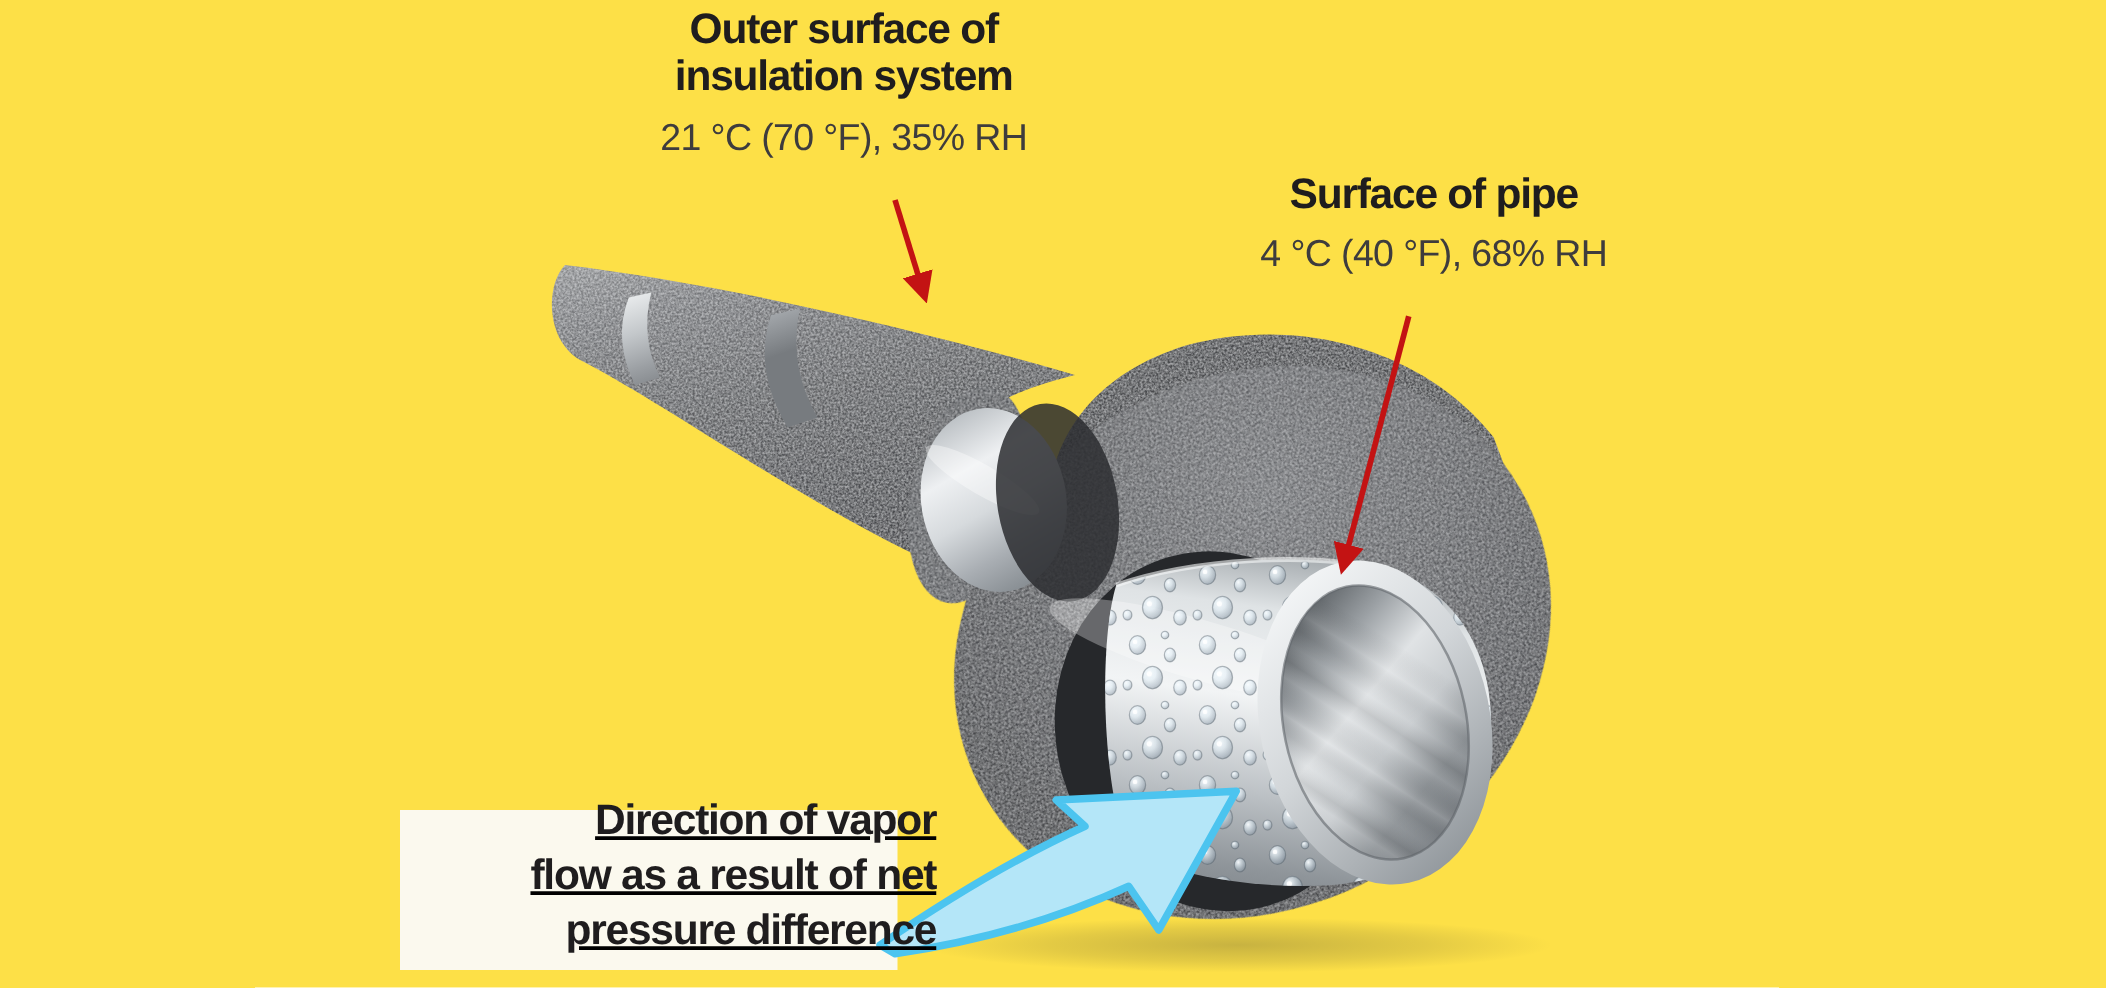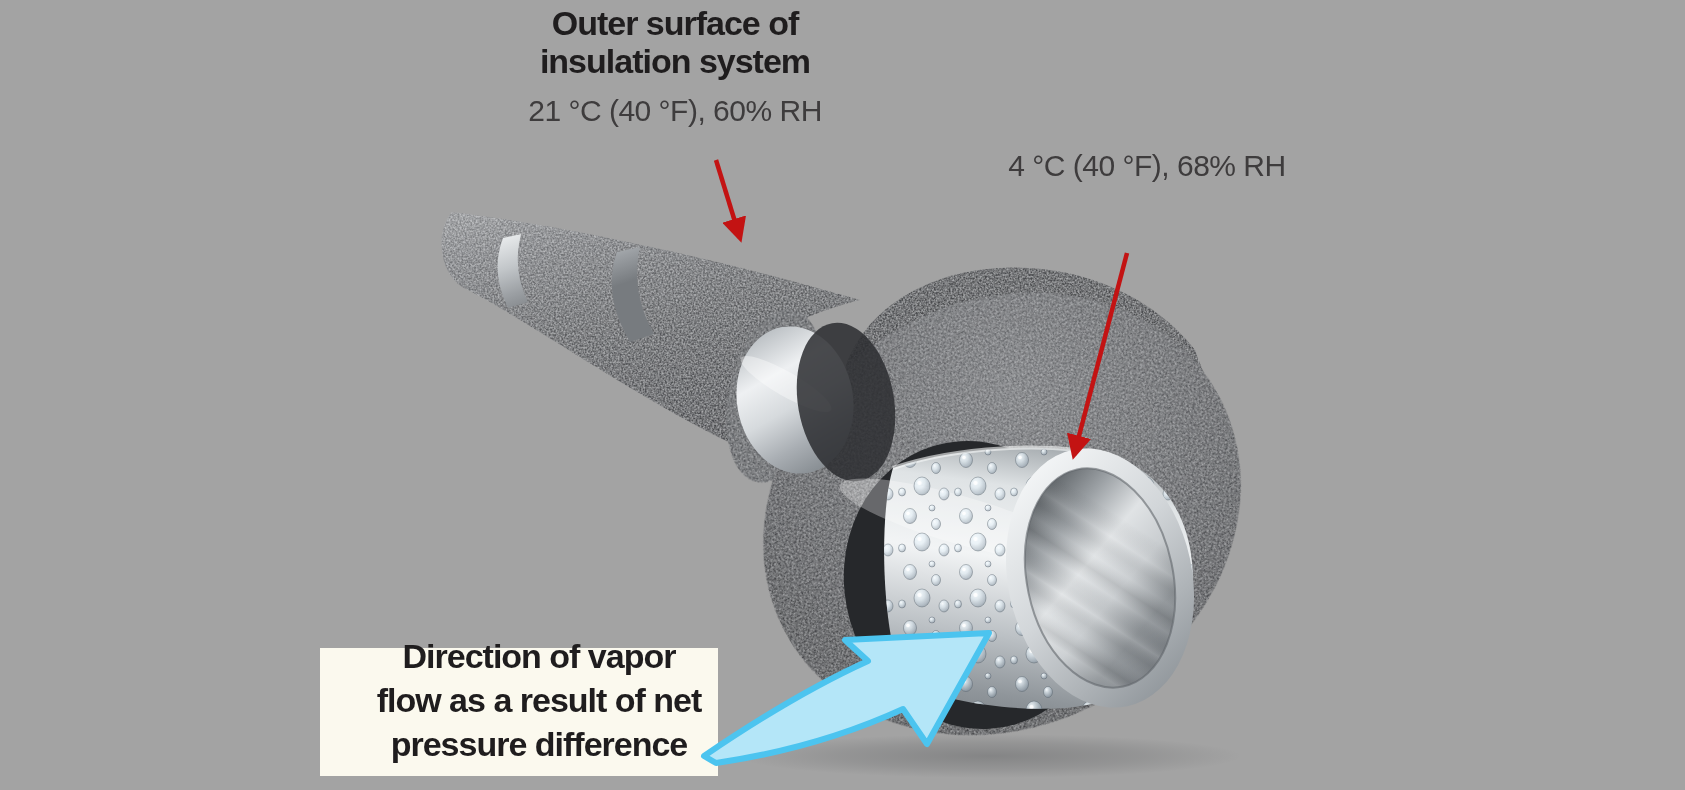--- a/index.html
+++ b/index.html
@@ -1,25 +1,25 @@
 <!DOCTYPE html>
 <html><head>
 <meta charset="utf-8">
 <style>
   html,body{margin:0;padding:0;background:#ffffff;}
-  .stage{position:relative;width:1685px;height:790px;background:#a3a3a3;overflow:hidden;
+  .stage{position:relative;width:1685px;height:790px;background:#fde047;overflow:hidden;
          font-family:"Liberation Sans",sans-serif;}
   .art{position:absolute;left:0;top:0;}
   .lbl{position:absolute;}
   .lbl .title{font-weight:bold;font-size:34px;line-height:1.13;letter-spacing:-1px;
               color:#1f1d1e;white-space:pre-line;}
   .lbl .val{font-size:30px;letter-spacing:-0.5px;color:#3e3c3d;margin-top:13px;white-space:pre-line;}
   #label-outer{left:455px;top:4px;width:440px;text-align:center;}
   #label-pipe{left:950px;top:136px;width:394px;text-align:center;}
-  #label-vapor{left:329px;top:634px;width:420px;text-align:center;}
+  #label-vapor{left:329px;top:634px;width:420px;text-align:right;text-decoration:underline;}
   #label-vapor .title{line-height:44px;}
   .note-bg{position:absolute;left:320px;top:648px;width:398px;height:128px;background:#fbf9ee;}
 </style>
 </head>
 <body>
 
 <div class="stage">
 
   <div class="note-bg"></div>
 
@@ -187,24 +187,25 @@
 
     <line x1="716" y1="160" x2="740" y2="238" stroke-width="4.5" marker-end="url(#redTip)" stroke="#c31313"></line>
     <line x1="1127" y1="253" x2="1074" y2="455" stroke-width="4.5" marker-end="url(#redTip)" stroke="#c31313"></line>
 
     <path d="M 704 756 Q 795 694 868 661 L 845 640 L 989 633 L 927 744 L 903 709 Q 818 748 716 763 Z" stroke-width="6" stroke-linejoin="round" fill="#b4e6f8" stroke="#4cc4ef"></path>
   </svg>
 
   <div class="lbl" id="label-outer">
     <div class="title">Outer surface of
 insulation system</div>
-    <div class="val">21 °C (40 °F), 60% RH</div>
+    <div class="val">21 °C (70 °F), 35% RH</div>
   </div>
 
   <div class="lbl" id="label-pipe">
+    <div class="title">Surface of pipe</div>
     <div class="val">4 °C (40 °F), 68% RH</div>
   </div>
 
   <div class="lbl" id="label-vapor">
     <div class="title">Direction of vapor
 flow as a result of net
 pressure difference</div>
   </div>
 
 </div>

